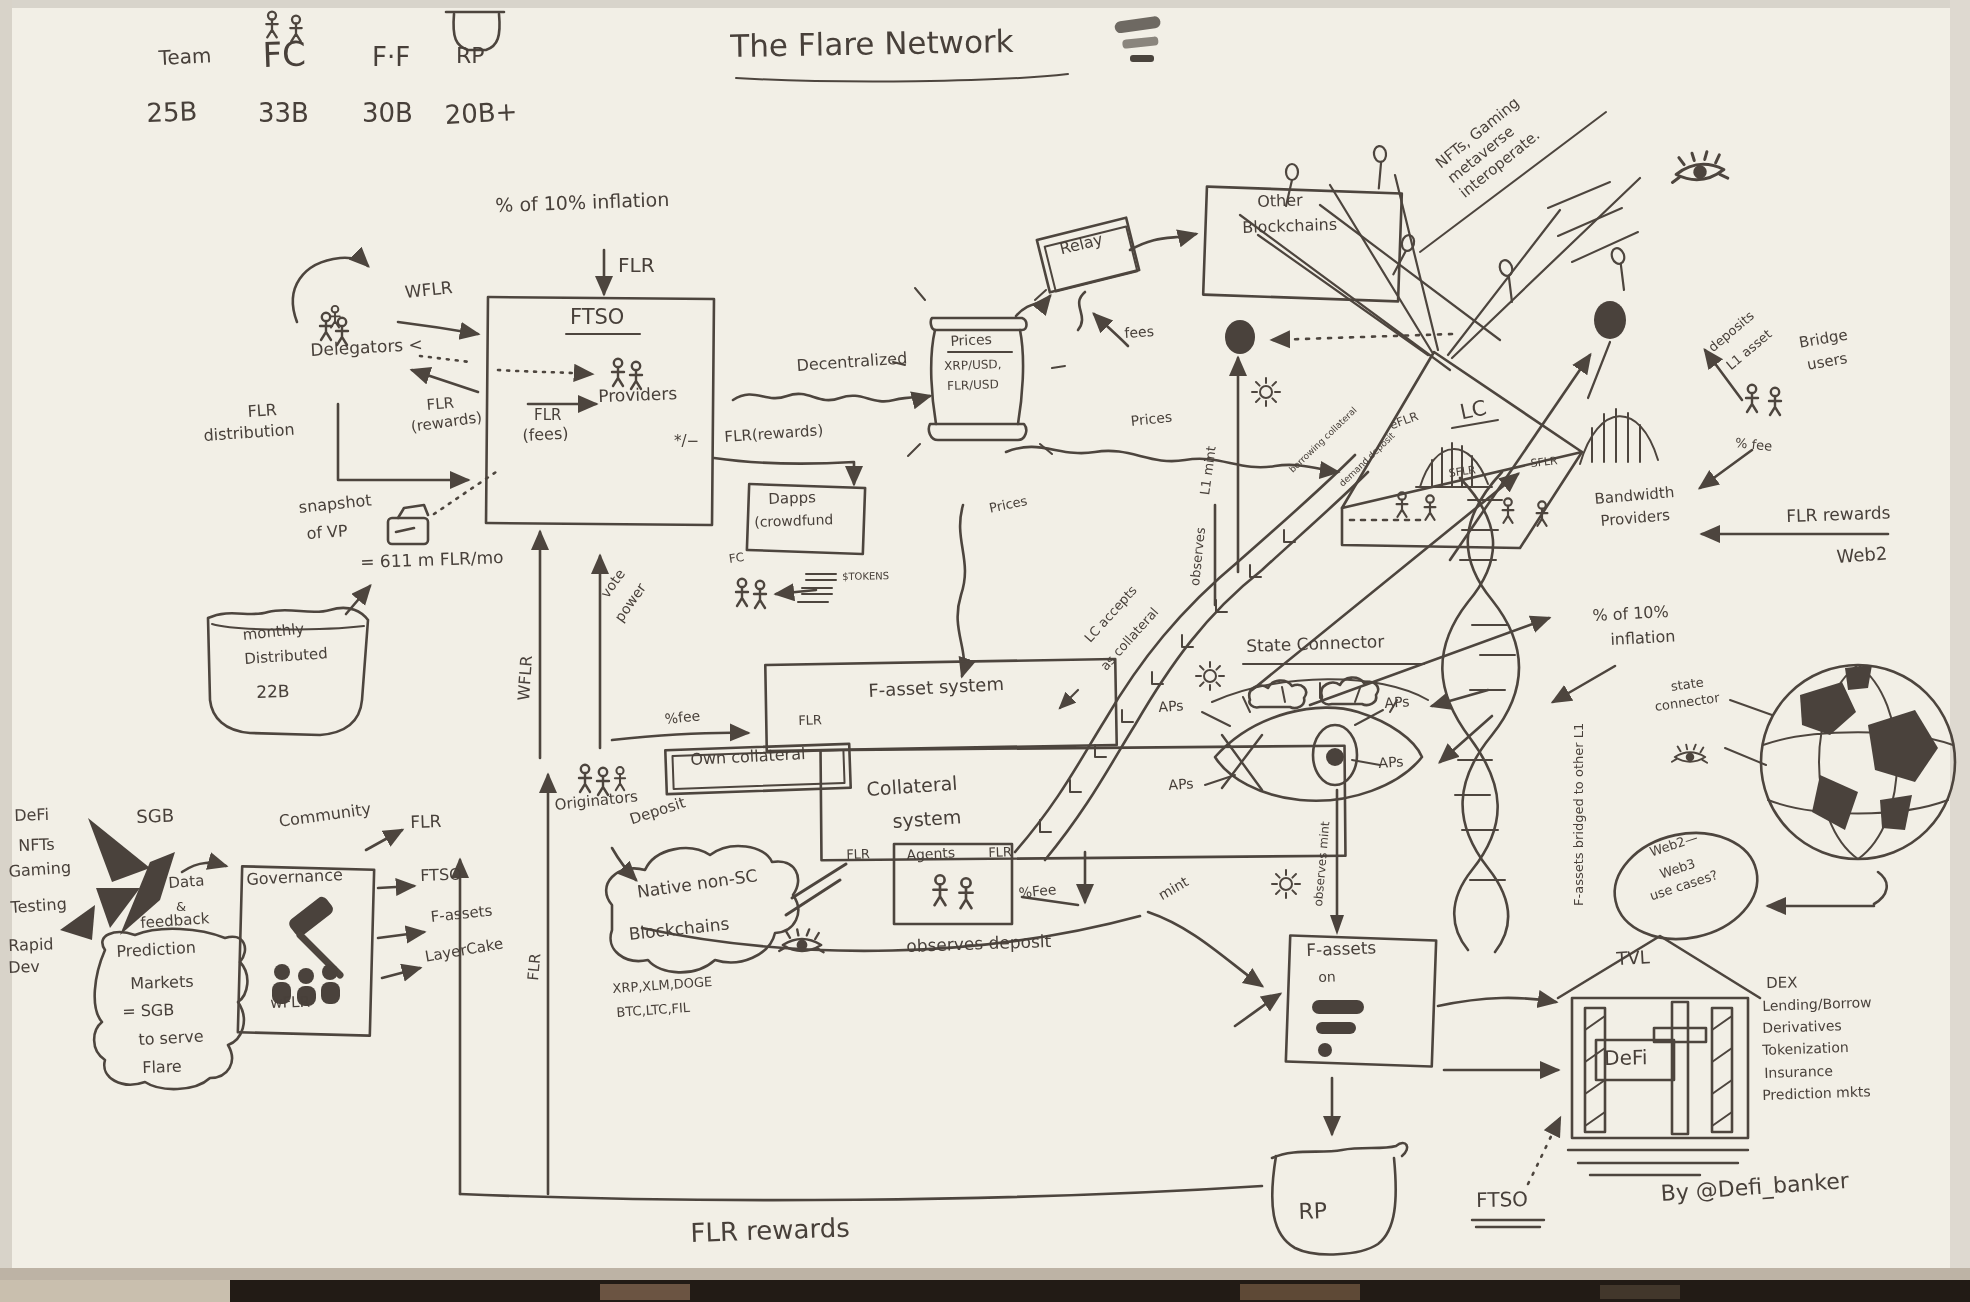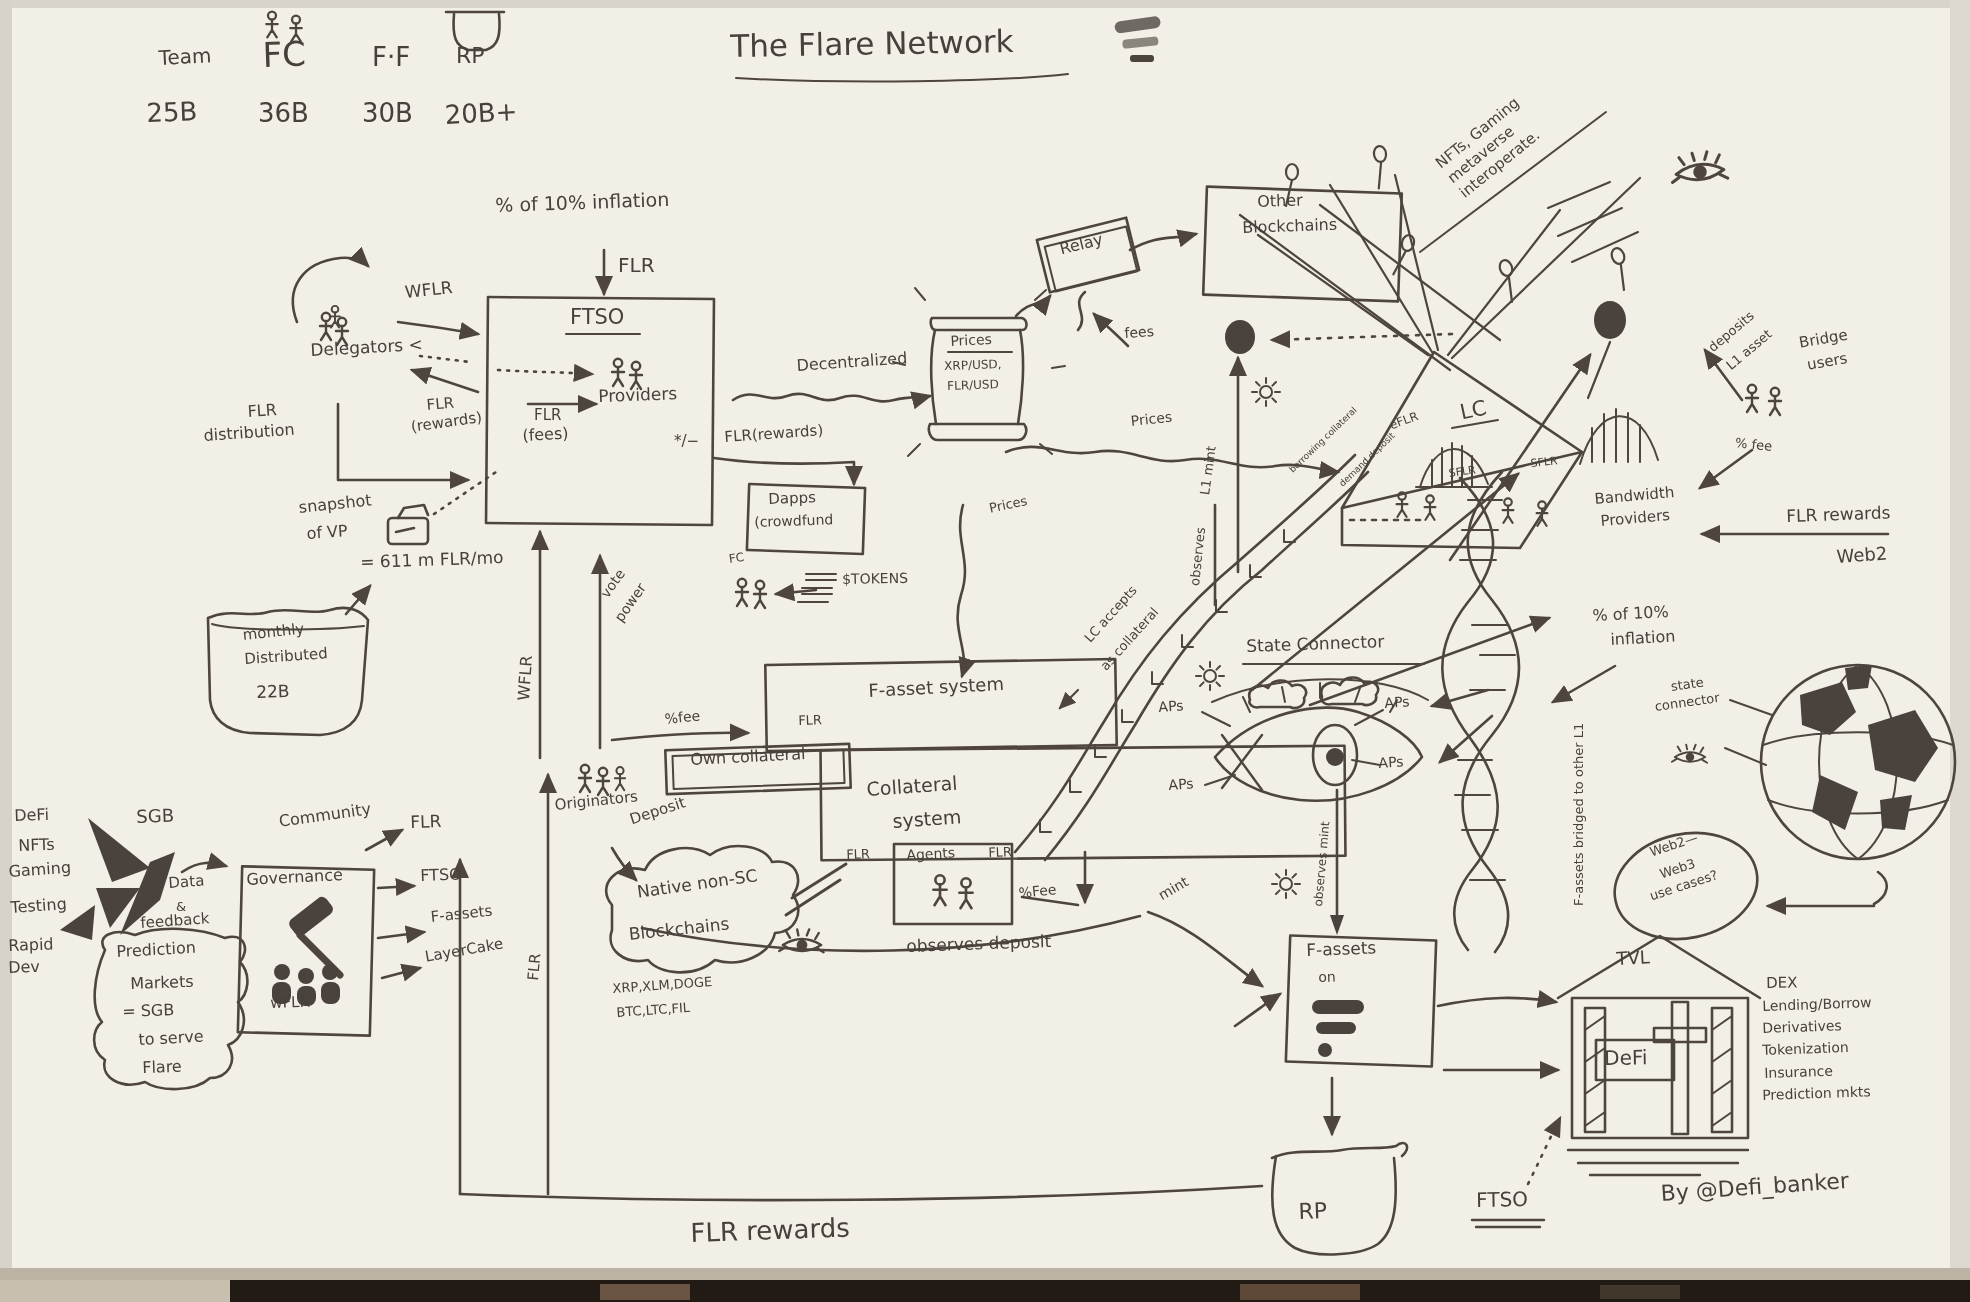--- a/index.html
+++ b/index.html
@@ -405,21 +405,21 @@
       <path d="M600,748 V556" marker-end="url(#ah)"></path>
     </g>
 
 </svg>
 
 <div class="lbl" style="left:158px;top:48px;font-size:20px;transform:rotate(-3deg)">Team</div>
 <div class="lbl" style="left:262px;top:38px;font-size:34px;transform:rotate(-2deg)">FC</div>
 <div class="lbl" style="left:372px;top:44px;font-size:26px">F·F</div>
 <div class="lbl" style="left:456px;top:44px;font-size:22px">RP</div>
 <div class="lbl" style="left:146px;top:100px;font-size:26px;transform:rotate(-2deg)">25B</div>
-<div class="lbl" style="left:258px;top:100px;font-size:26px">36B</div>
+<div class="lbl" style="left:258px;top:100px;font-size:26px">33B</div>
 <div class="lbl" style="left:362px;top:100px;font-size:26px">30B</div>
 <div class="lbl" style="left:444px;top:102px;font-size:26px;transform:rotate(-3deg)">20B+</div>
 
 <div class="lbl" style="left:730px;top:30px;font-size:31px;transform:rotate(-1deg)">The Flare Network</div>
 
 <div class="lbl" style="left:495px;top:196px;font-size:19px;transform:rotate(-2deg)">% of 10% inflation</div>
 <div class="lbl" style="left:618px;top:255px;font-size:20px">FLR</div>
 
 <div class="lbl" style="left:570px;top:306px;font-size:21px">FTSO</div>
 <div class="lbl" style="left:598px;top:388px;font-size:17px;transform:rotate(-2deg)">Providers</div>
@@ -437,21 +437,21 @@
 <div class="lbl" style="left:360px;top:554px;font-size:17px;transform:rotate(-2deg)">= 611 m FLR/mo</div>
 <div class="lbl" style="left:724px;top:430px;font-size:15px;transform:rotate(-4deg)">FLR(rewards)</div>
 
 <div class="lbl" style="left:242px;top:628px;font-size:15px;transform:rotate(-6deg)">monthly</div>
 <div class="lbl" style="left:244px;top:652px;font-size:15px;transform:rotate(-4deg)">Distributed</div>
 <div class="lbl" style="left:256px;top:684px;font-size:17px;transform:rotate(-2deg)">22B</div>
 
 <div class="lbl" style="left:768px;top:492px;font-size:15px;transform:rotate(-2deg)">Dapps</div>
 <div class="lbl" style="left:754px;top:515px;font-size:14px;transform:rotate(-2deg)">(crowdfund</div>
 <div class="lbl" style="left:728px;top:553px;font-size:12px;transform:rotate(-8deg)">FC</div>
-<div class="lbl" style="left:842px;top:572px;font-size:14px;transform:rotate(-1deg)">$TOKENS</div>
+<div class="lbl" style="left:842px;top:572px;font-size:10px;transform:rotate(-1deg)">$TOKENS</div>
 
 <div class="lbl" style="left:796px;top:358px;font-size:16px;transform:rotate(-4deg)">Decentralized</div>
 <div class="lbl" style="left:950px;top:334px;font-size:14px;transform:rotate(-3deg)">Prices</div>
 <div class="lbl" style="left:944px;top:360px;font-size:12px;transform:rotate(-2deg)">XRP/USD,</div>
 <div class="lbl" style="left:947px;top:380px;font-size:12px;transform:rotate(-2deg)">FLR/USD</div>
 <div class="lbl" style="left:1058px;top:242px;font-size:16px;transform:rotate(-14deg)">Relay</div>
 <div class="lbl" style="left:1124px;top:326px;font-size:14px;transform:rotate(-4deg)">fees</div>
 
 <div class="lbl" style="left:1257px;top:194px;font-size:16px;transform:rotate(-2deg)">Other</div>
 <div class="lbl" style="left:1242px;top:220px;font-size:16px;transform:rotate(-2deg)">Blockchains</div>

